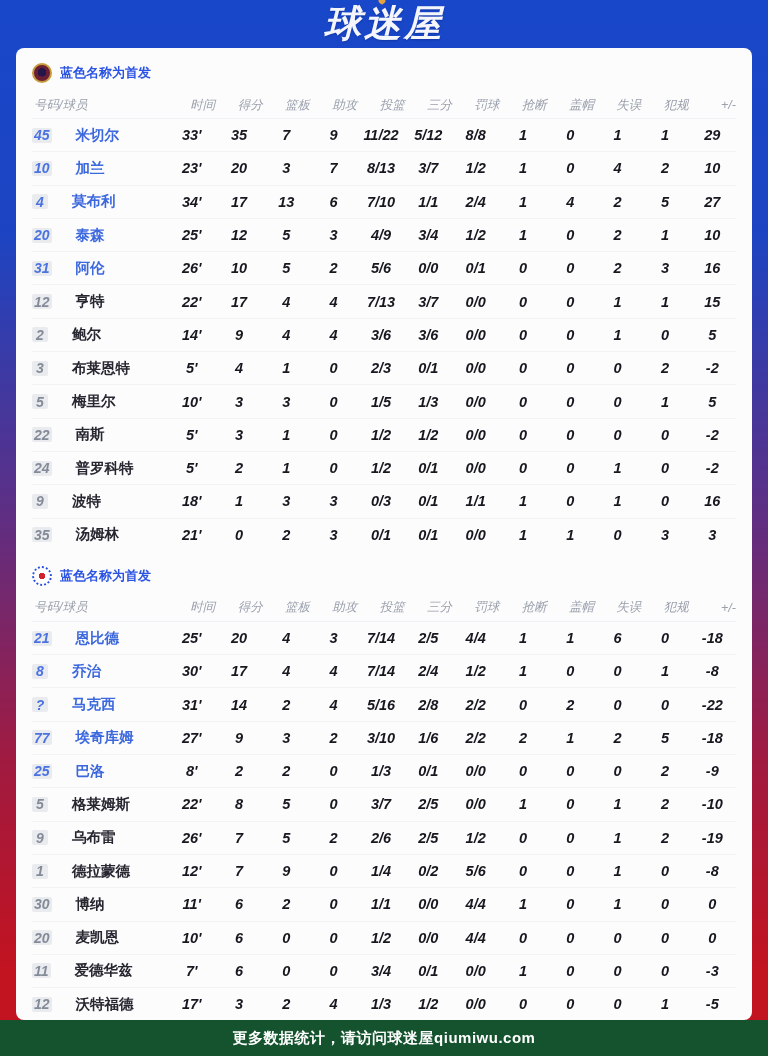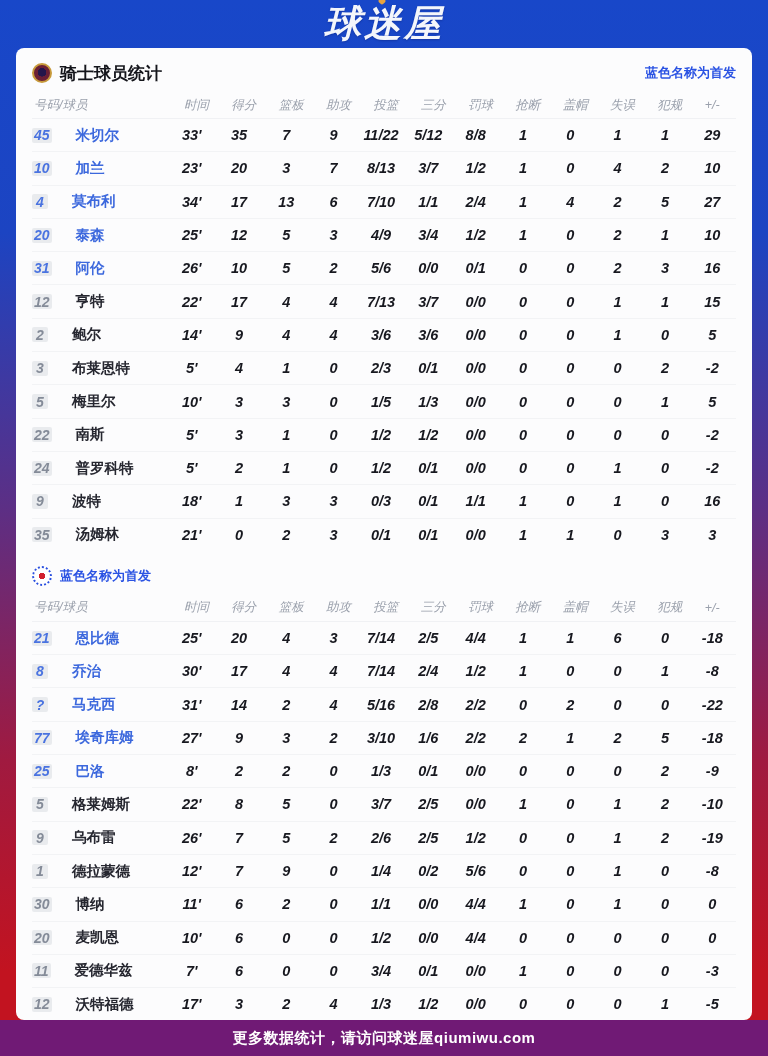--- a/index.html
+++ b/index.html
@@ -21,51 +21,50 @@
   .team-icon{width:20px;height:20px;border-radius:50%;margin-right:8px;flex:none;box-sizing:border-box;}
   .cavaliers-logo{background:radial-gradient(circle at 50% 45%,#24154a 0 36%,#6b1f35 37% 100%);
         border:2px solid #c79a3b;}
   .sixers-logo{background:radial-gradient(circle at 50% 50%,#d1202e 0 26%,#fff 27% 100%);
         border:2px dotted #2b50e0;}
   .section-title{font-size:17px;font-weight:700;color:#14151b;flex:1 1 auto;}
   .legend{font-size:13px;font-weight:600;color:#2b53e3;}
   
   .thead{display:grid;grid-template-columns:136px repeat(12,1fr);align-items:center;
          height:26px;border-bottom:1px solid #f0f1f4;gap:16px;}
-  .th{font-size:12.5px;color:#9aa0ac;font-style:italic;text-align:left;white-space:nowrap;}
+  .th{font-size:12.5px;color:#9aa0ac;font-style:italic;text-align:right;white-space:nowrap;}
   .th.first{text-align:left;padding-left:2px;}
   .tr{display:grid;grid-template-columns:136px repeat(12,1fr);align-items:center;
       height:32.3px;border-bottom:1px solid #f2f3f5;}
   .tbody .tr:last-child{border-bottom:none;}
   .td.num{font-size:14.5px;font-weight:700;font-style:italic;color:#17181f;text-align:center;white-space:nowrap;}
   .name-cell{display:flex;align-items:center;gap:8px;overflow:hidden;}
   .badge{min-width:16px;height:15px;padding:0 2px;background:#e9ebee;border-radius:2px;
          display:inline-flex;align-items:center;justify-content:center;
          font-size:14px;font-weight:700;font-style:italic;color:#848b98;box-sizing:border-box;}
   .pname{font-size:14.5px;font-weight:600;color:#262730;white-space:nowrap;margin-left:16px;}
   .tr.starter .pname{color:#3c68dd;}
   .tr.starter .badge{color:#4a73e0;}
   
-  .footer{position:absolute;left:0;bottom:0;width:768px;height:36px;background:#701a75;
+  .footer{position:absolute;left:0;bottom:0;width:768px;height:36px;background:#14532d;
           display:flex;align-items:center;justify-content:center;}
   .footer-text{color:#fff;font-size:15px;font-weight:700;letter-spacing:.5px;}
 </style>
 </head>
 <body>
 
 <div class="topbar">
   <div class="logo">球迷屋</div>
 </div>
 
 <div class="card">
   <div>
   <div class="stats-section">
     <div class="section-head">
       <span class="team-icon cavaliers-logo"></span>
-      <span class="section-title">骑士球员统计</span>
       <span class="legend">蓝色名称为首发</span>
     </div>
     <div class="thead">
           <div class="th first">号码/球员</div>
           <div class="th">时间</div>
           <div class="th">得分</div>
           <div class="th">篮板</div>
           <div class="th">助攻</div>
           <div class="th">投篮</div>
           <div class="th">三分</div>

